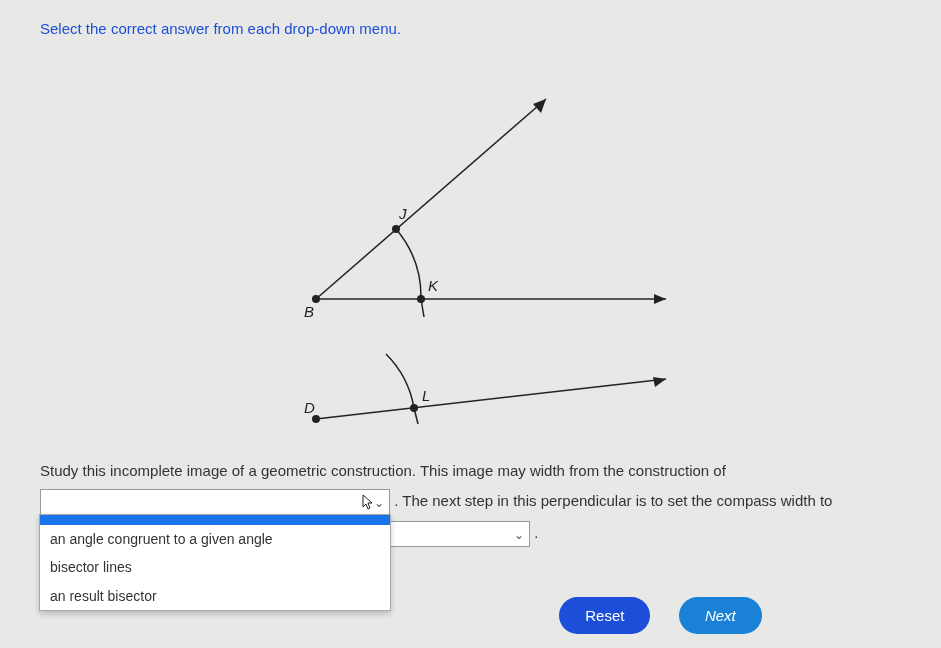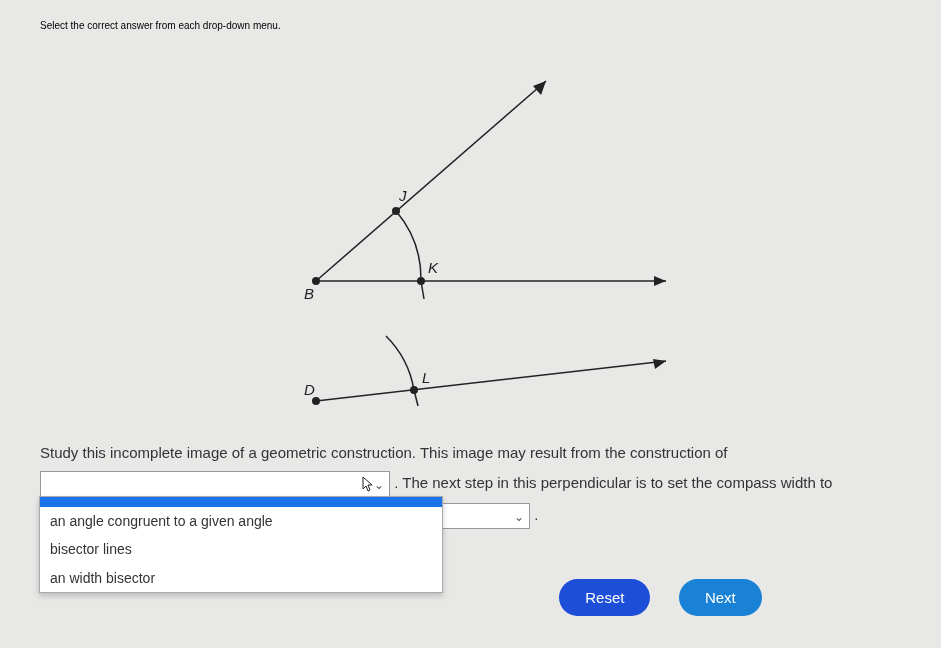--- a/index.html
+++ b/index.html
@@ -6,21 +6,21 @@
     body {
       margin: 0;
       font-family: Arial, sans-serif;
       background: #e8e9e7;
       width: 941px;
       height: 648px;
       padding: 20px 40px;
       color: #333;
       position: relative;
     }
-    .instruction { font-size: 10px; color: #000000; margin-bottom: 20px; }
+    .instruction { font-size: 15px; color: #1d4ed8; margin-bottom: 32px; }
     .figure-area {
       width: 450px;
       height: 370px;
       margin: 10px auto 20px auto;
       position: relative;
     }
     .question-text { font-size: 15px; color: #333; line-height: 1.6; }
     .dropdown-wrap {
       display: inline-block;
       position: relative;
@@ -57,21 +57,21 @@
       position: absolute;
       right: 14px;
       top: 4px;
       font-size: 14px;
       pointer-events: none;
     }
     .options-list {
       position: absolute;
       left: -1px;
       top: 25px;
-      width: 404px;
+      width: 352px;
       background: #fff;
       border: 1px solid #aaa;
       box-shadow: 0 3px 6px rgba(0,0,0,0.2);
       z-index: 10;
     }
     .options-list .highlight {
       background: #1a73e8;
       height: 10px;
     }
     .options-list .opt {
@@ -89,21 +89,21 @@
       display: inline-block;
       padding: 10px 26px;
       border-radius: 22px;
       color: #fff;
       font-size: 15px;
       border: none;
       cursor: pointer;
       margin: 0 12px;
     }
     .btn-reset { background: #1d4ed8; }
-    .btn-next { background: #1a82d6; }
+    .btn-next { background: #1a82d6; font-style: italic; }
     .sentence-row { margin-top: 6px; }
     svg text { font-family: Arial, sans-serif; font-style: italic; font-size: 15px; fill: #222; }
   </style>
 </head>
 <body>
 
 <div class="instruction">Select the correct answer from each drop-down menu.</div>
 
 <div class="figure-area">
   <svg width="450" height="370" viewBox="0 0 450 370">
@@ -136,36 +136,36 @@
 
     <circle cx="70" cy="350" r="4" fill="#222"></circle>
     <text x="58" y="344">D</text>
 
     <circle cx="168" cy="339" r="4" fill="#222"></circle>
     <text x="176" y="332">L</text>
   </svg>
 </div>
 
 <div class="question-text">
-  <span>Study this incomplete image of a geometric construction. This image may result from the construction of</span>
+  <span>Study this incomplete image of a geometric construction. This image may width from the construction of</span>
   <div class="sentence-row">
     <span class="dropdown-wrap">
       <span class="dropdown1">
         <span class="cursor-icon">
           <svg width="16" height="18" viewBox="0 0 16 18">
               <path d="M4 1 L4 13 L7 10 L9 15 L11 14 L9 9 L13 9 Z" fill="#fff" stroke="#222" stroke-width="1"></path>
             </svg>
         </span>
         <span class="dropdown-arrow">⌄</span>
       </span>
       <div class="options-list">
         <div class="highlight"></div>
         <div class="opt">an angle congruent to a given angle</div>
         <div class="opt">bisector lines</div>
-        <div class="opt">an width bisector</div>
+        <div class="opt">an result bisector</div>
       </div>
     </span>
     <span>. The next step in this perpendicular is to set the compass width to</span>
   </div>
   <div class="sentence-row">
     <span class="dropdown2">
       <span class="dropdown-arrow">⌄</span>
     </span>
     <span>.</span>
   </div>

